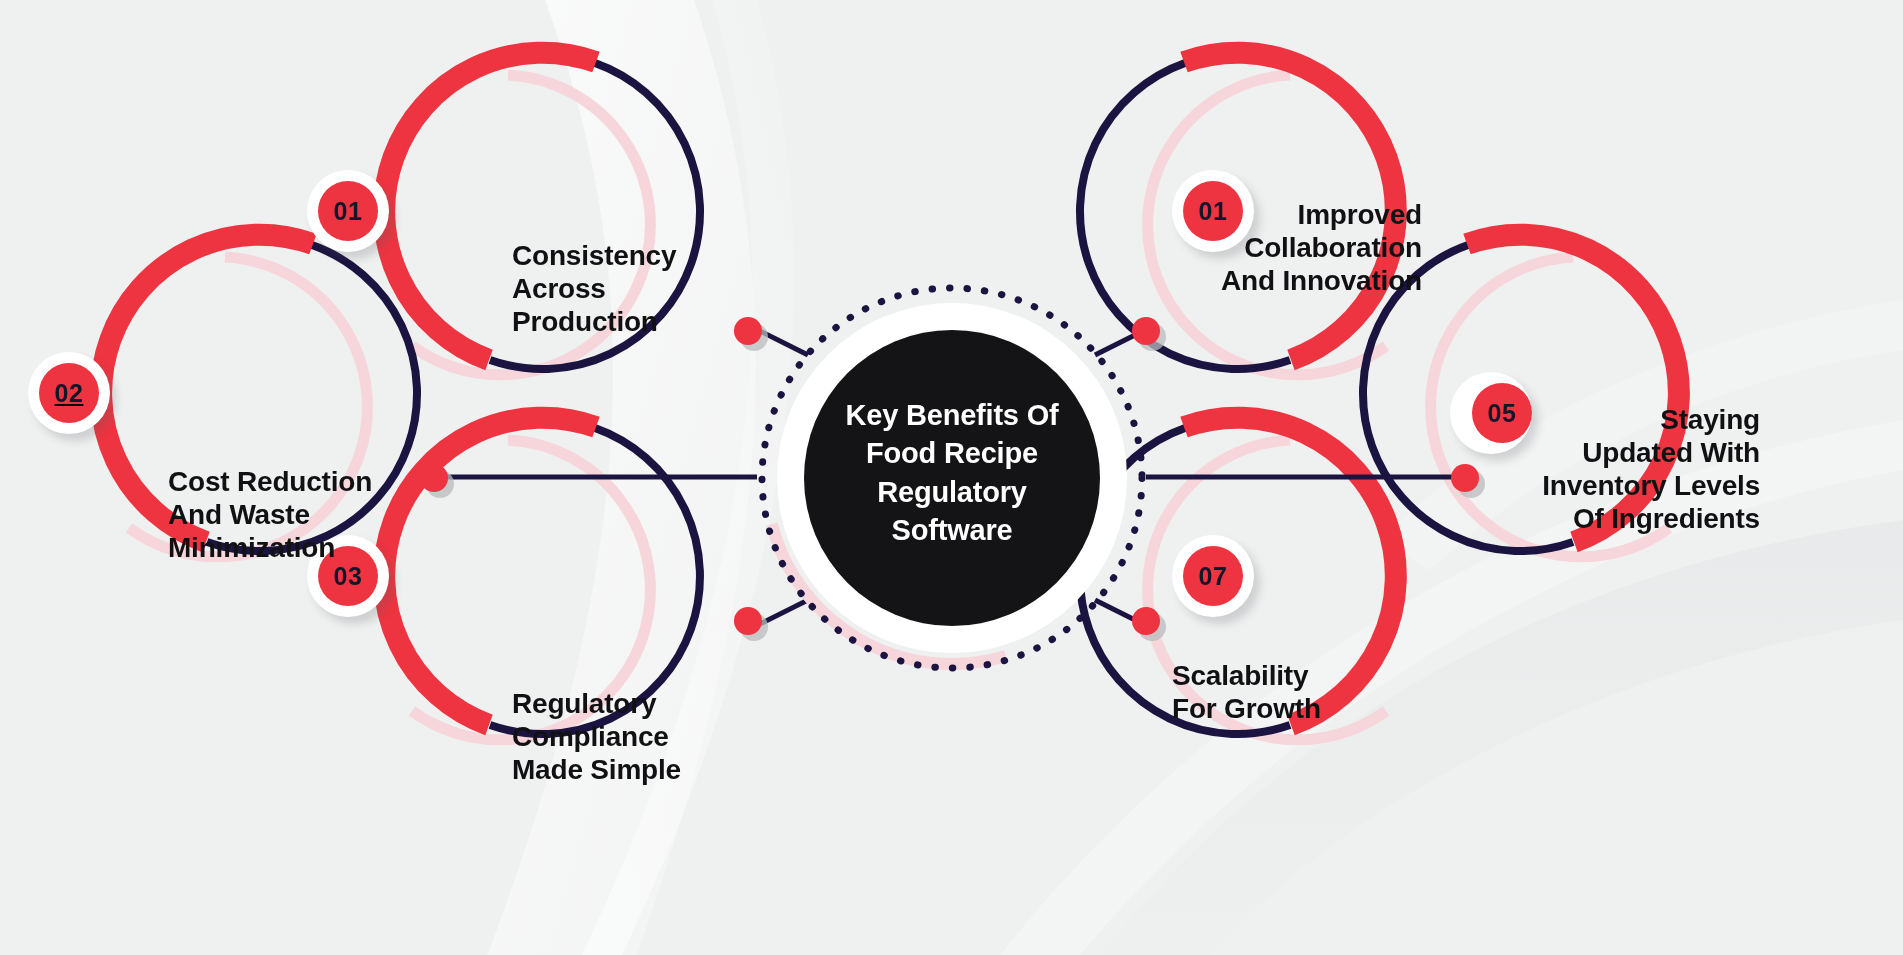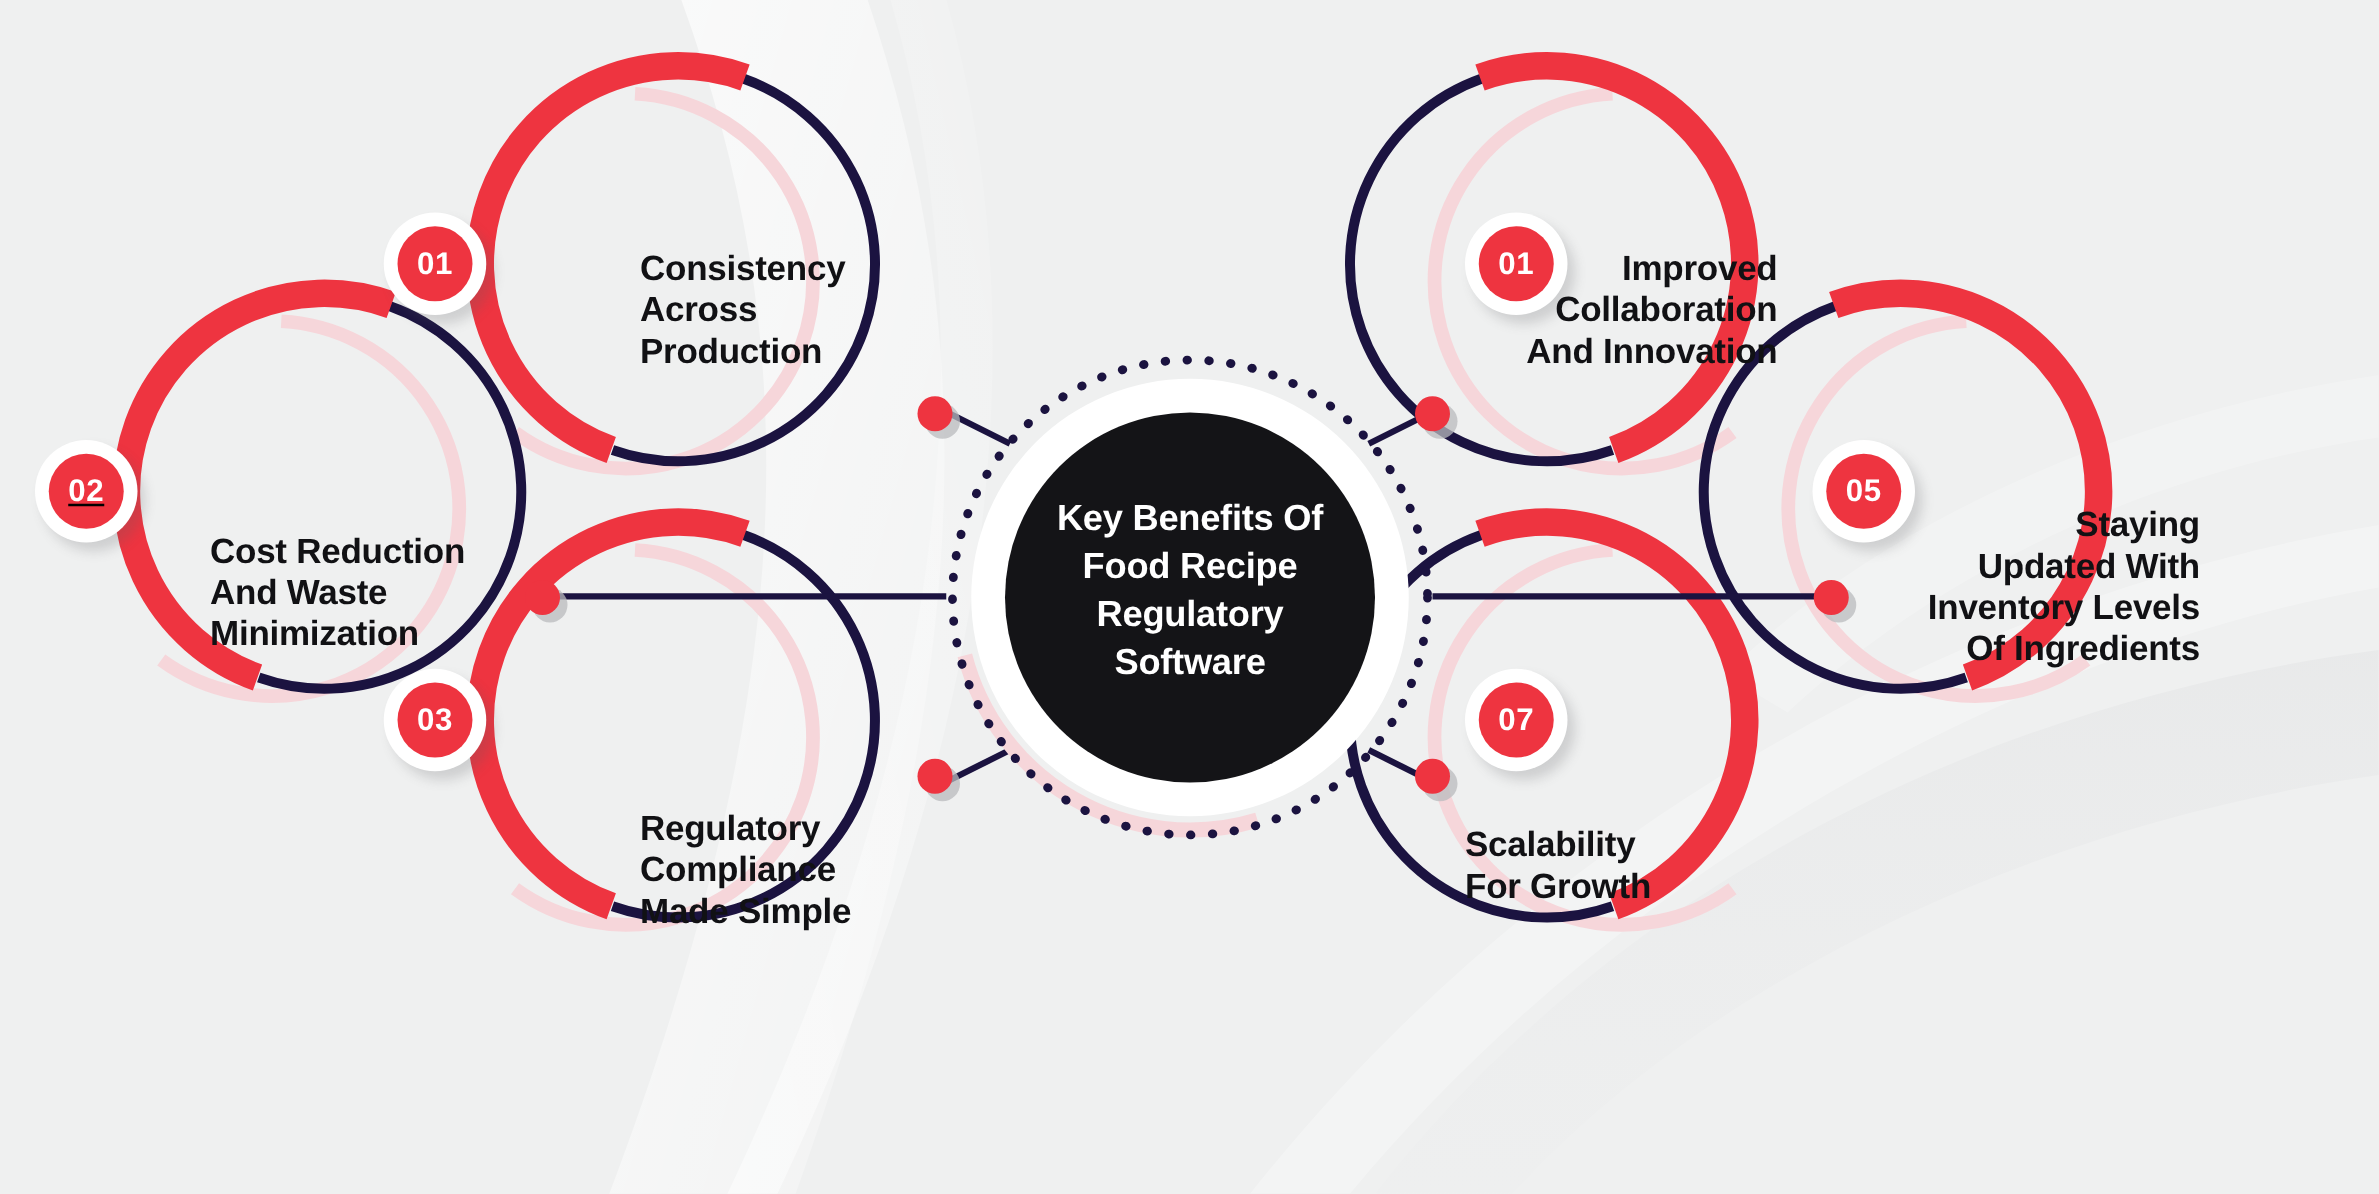--- a/index.html
+++ b/index.html
@@ -15,36 +15,36 @@
 
   .node-text{
     position:absolute;
     font-weight:bold;
     color:#111114;
     font-size:28px;
     line-height:1.18;
     letter-spacing:-0.2px;
     white-space:pre-line;
   }
-  .node-text.right{text-align:left;}
+  .node-text.right{text-align:left;margin-top:41px;}
   .node-text.left{text-align:left;}
 
   .badge{
     position:absolute;
     width:82px;height:82px;
     border-radius:50%;
     background:#ffffff;
     box-shadow:6px 7px 9px rgba(90,90,95,0.22);
     display:flex;align-items:center;justify-content:center;
   }
   .badge .disc{
     width:60px;height:60px;border-radius:50%;
     background:#ee3440;
     display:flex;align-items:center;justify-content:center;
-    color:#ffffff;font-weight:bold;font-size:25px;letter-spacing:0.5px;
+    color:#0f172a;font-weight:bold;font-size:25px;letter-spacing:0.5px;
   }
 
   .hub-title{
     position:absolute;
     color:#ffffff;
     font-weight:bold;
     font-size:29px;
     line-height:1.32;
     text-align:center;
     white-space:pre-line;
@@ -178,21 +178,21 @@
   </div>
   <div class="badge" style="left:28px;top:352px;text-decoration:underline;">
     <div class="disc">02</div>
   </div>
   <div class="badge" style="left:307px;top:535px;">
     <div class="disc">03</div>
   </div>
   <div class="badge" style="left:1172px;top:170px;">
     <div class="disc">01</div>
   </div>
-  <div class="badge" style="left:1450px;top:352px;">
+  <div class="badge" style="left:1450px;top:372px;justify-content:flex-end;">
     <div class="disc">05</div>
   </div>
   <div class="badge" style="left:1172px;top:535px;">
     <div class="disc">07</div>
   </div>
 
   <div class="node-text right" style="left:512px;top:198px;width:230px;">Consistency
 Across
 Production</div>
 

